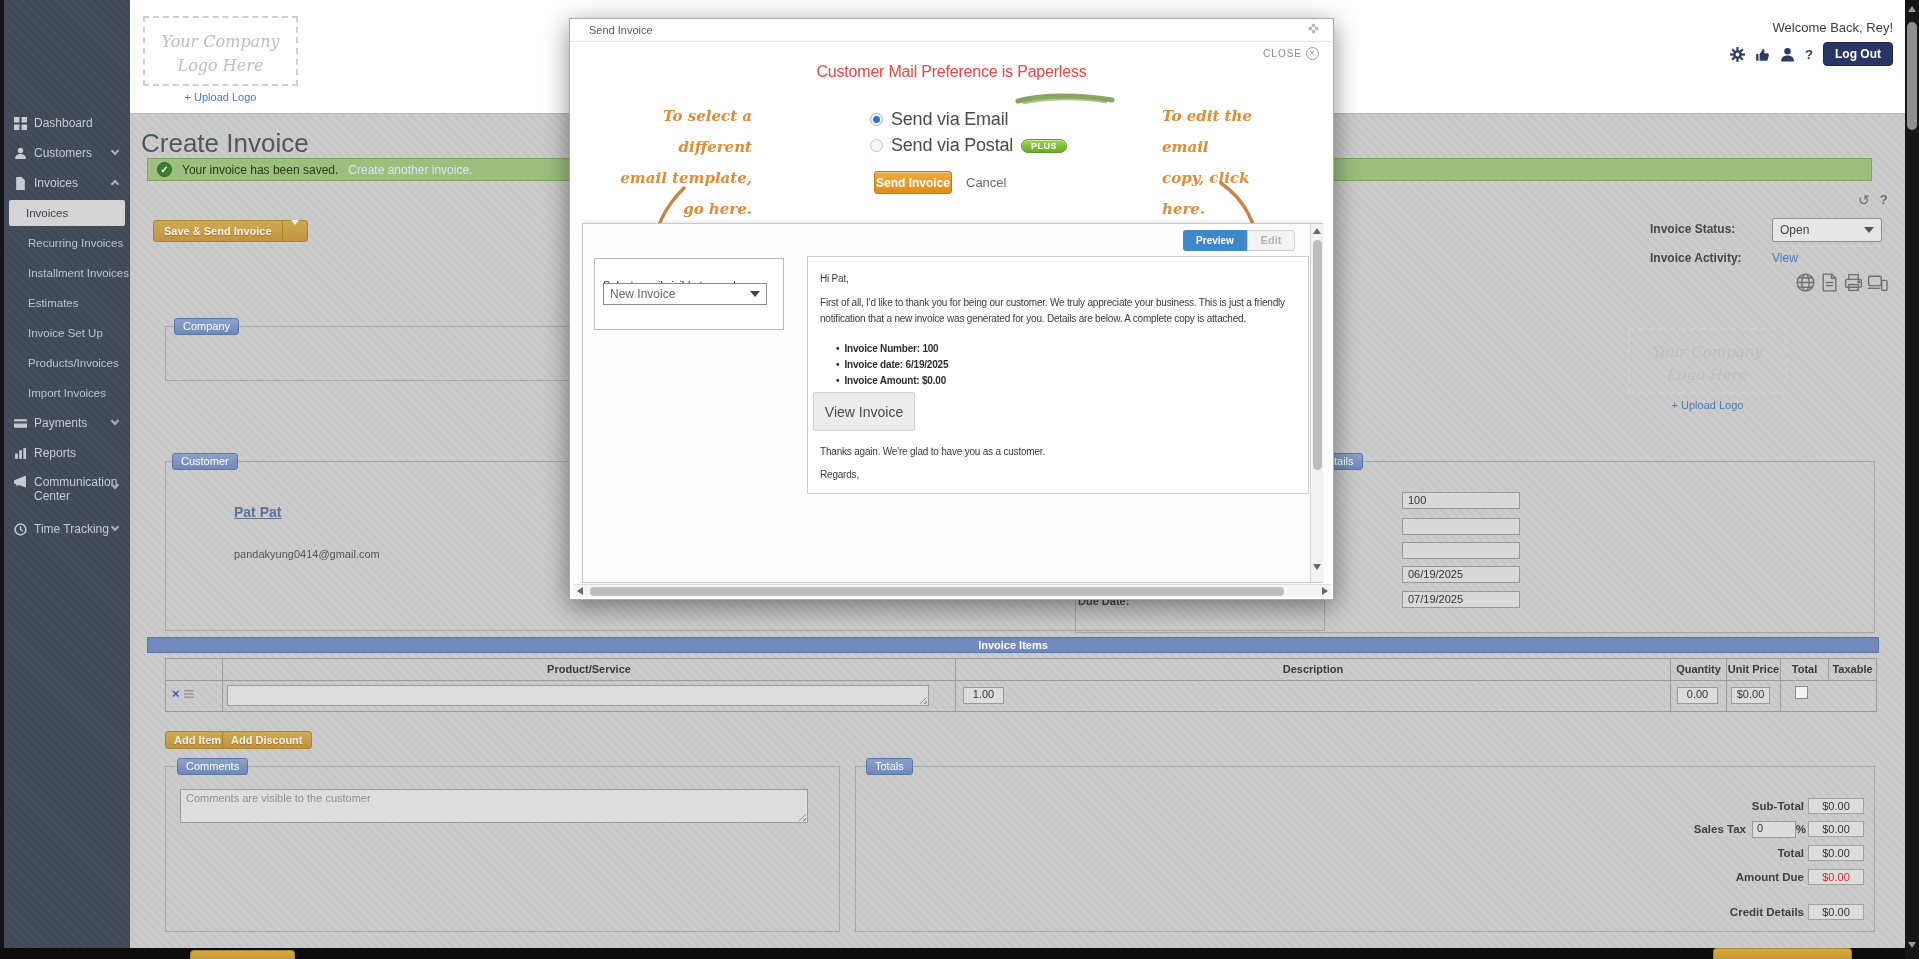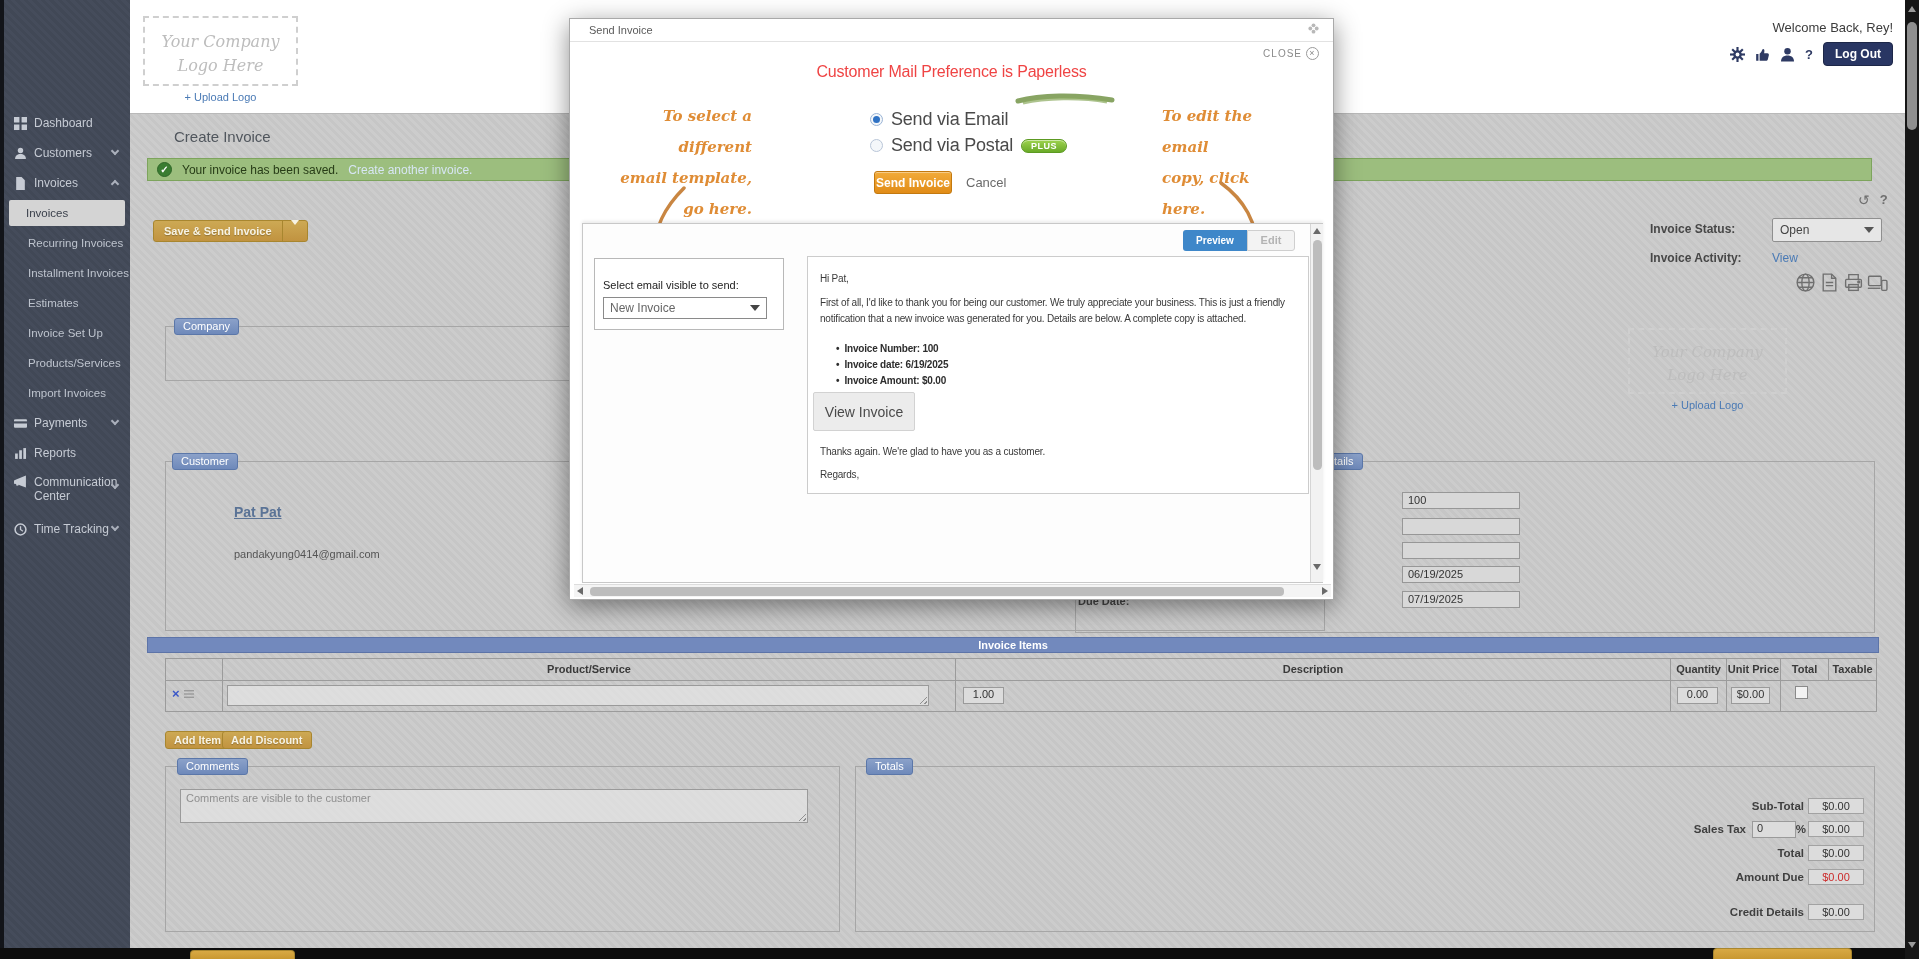--- a/index.html
+++ b/index.html
@@ -24,21 +24,21 @@
   
   #topbar { left:130px; top:0; width:1775px; height:114px; background:#ffffff; border-bottom:1px solid #b9b9b9; }
   .logo-box { border:2px dashed #cfcfcf; text-align:center; color:#bdbdbd; font-family:"DejaVu Serif",serif; font-style:italic; }
   .upload-link { color:#4a7ab5; font-size:11px; text-align:center; cursor:pointer; }
   .welcome { font-size:13px; color:#3c3c3c; }
   .logout-btn { background:#293663; border:1px solid #1d2748; color:#fff; font-size:12px; font-weight:bold; padding:4px 11px; border-radius:4px; cursor:pointer; }
   .tb-ico { color:#2e3a63; display:inline-flex; align-items:center; }
 
   
   #main { left:130px; top:114px; width:1775px; height:834px; }
-  .page-title { font-size:15px; color:#50565d;margin-left:33px; }
+  .page-title { font-size:26px; color:#50565d; }
   .alert { background:#9cbe7e; border:1px solid #7da45d; display:flex; align-items:center; gap:10px; padding-left:9px; }
   .alert .msg { font-size:12px; color:#273c17; }
   .alert .lnk { font-size:12px; color:#d7e6f4; cursor:pointer; }
   .ck-circle { width:15px; height:15px; border-radius:50%; background:#3a7d32; border:1px solid #2f6628; color:#fff; font-size:10px; font-weight:bold; text-align:center; line-height:14px; }
   .gold-btn { background:linear-gradient(#cda954,#c19340); border:1px solid #a8862f; color:#f7f3e4; font-size:11px; font-weight:bold; border-radius:3px; display:inline-flex; align-items:center; cursor:pointer; text-shadow:0 1px 1px rgba(0,0,0,.25); }
   .split-main { padding:4px 10px; }
   .split-arrow { border-left:1px solid #a8862f; padding:4px 8px; }
   .tri-down { width:0; height:0; border-left:4px solid transparent; border-right:4px solid transparent; border-top:5px solid #f7f3e4; }
   .lbl { font-size:12px; font-weight:bold; color:#474747; }
   .gsel { background:#e6e6e6; border:1px solid #8f8f8f; border-radius:2px; font-size:12px; color:#444; display:flex; align-items:center; justify-content:space-between; padding:0 7px; cursor:pointer; }
@@ -129,21 +129,21 @@
           <path d="M2 0h5l3 3v9H2z"></path>
         </svg>
       <span>Invoices</span>
       <span class="chev up"></span>
     </div>
     <div class="nav-sub active">Invoices</div>
     <div class="nav-sub">Recurring Invoices</div>
     <div class="nav-sub">Installment Invoices</div>
     <div class="nav-sub">Estimates</div>
     <div class="nav-sub">Invoice Set Up</div>
-    <div class="nav-sub">Products/Services</div>
+    <div class="nav-sub">Products/Invoices</div>
     <div class="nav-sub">Import Invoices</div>
     <div class="nav-item">
       <svg width="13" height="13" viewBox="0 0 12 12" fill="currentColor">
           <rect x="0" y="2" width="12" height="8" rx="1"></rect>
           <rect x="0" y="4" width="12" height="2" fill="#454c5a"></rect>
         </svg>
       <span>Payments</span>
       <span class="chev down"></span>
     </div>
     <div class="nav-item">
@@ -417,21 +417,21 @@
     </div>
     <svg class="abs" style="left:645px; top:158px;" width="65" height="85" viewBox="0 0 65 85" fill="none" stroke="#c98642" stroke-linecap="round">
         <path d="M6 6 C 28 22 44 46 41 76" stroke-width="3.5"></path>
         <path d="M28 60 L42 78 L54 58" stroke-width="3"></path>
       </svg>
 
     <div class="abs panel" style="left:12px; top:204px; width:741px; height:360px;">
 
       <div class="abs tmpl-card" style="left:11px; top:34px; width:190px; height:72px;">
         <span class="abs tmpl-lbl" style="left:8px; top:20px;">Select email visible to send:</span>
-        <div class="abs wsel" style="left:8px; top:38px; width:164px; height:22px;">
+        <div class="abs wsel" style="left:8px; top:24px; width:164px; height:22px;">
           <span>New Invoice</span>
           <span class="tri"></span>
         </div>
       </div>
 
       <div class="abs" style="left:600px; top:6px; display:flex;">
         <div class="tab-prev" style="width:64px; height:21px;">Preview</div>
         <div class="tab-edit" style="width:48px; height:21px;">Edit</div>
       </div>
 

